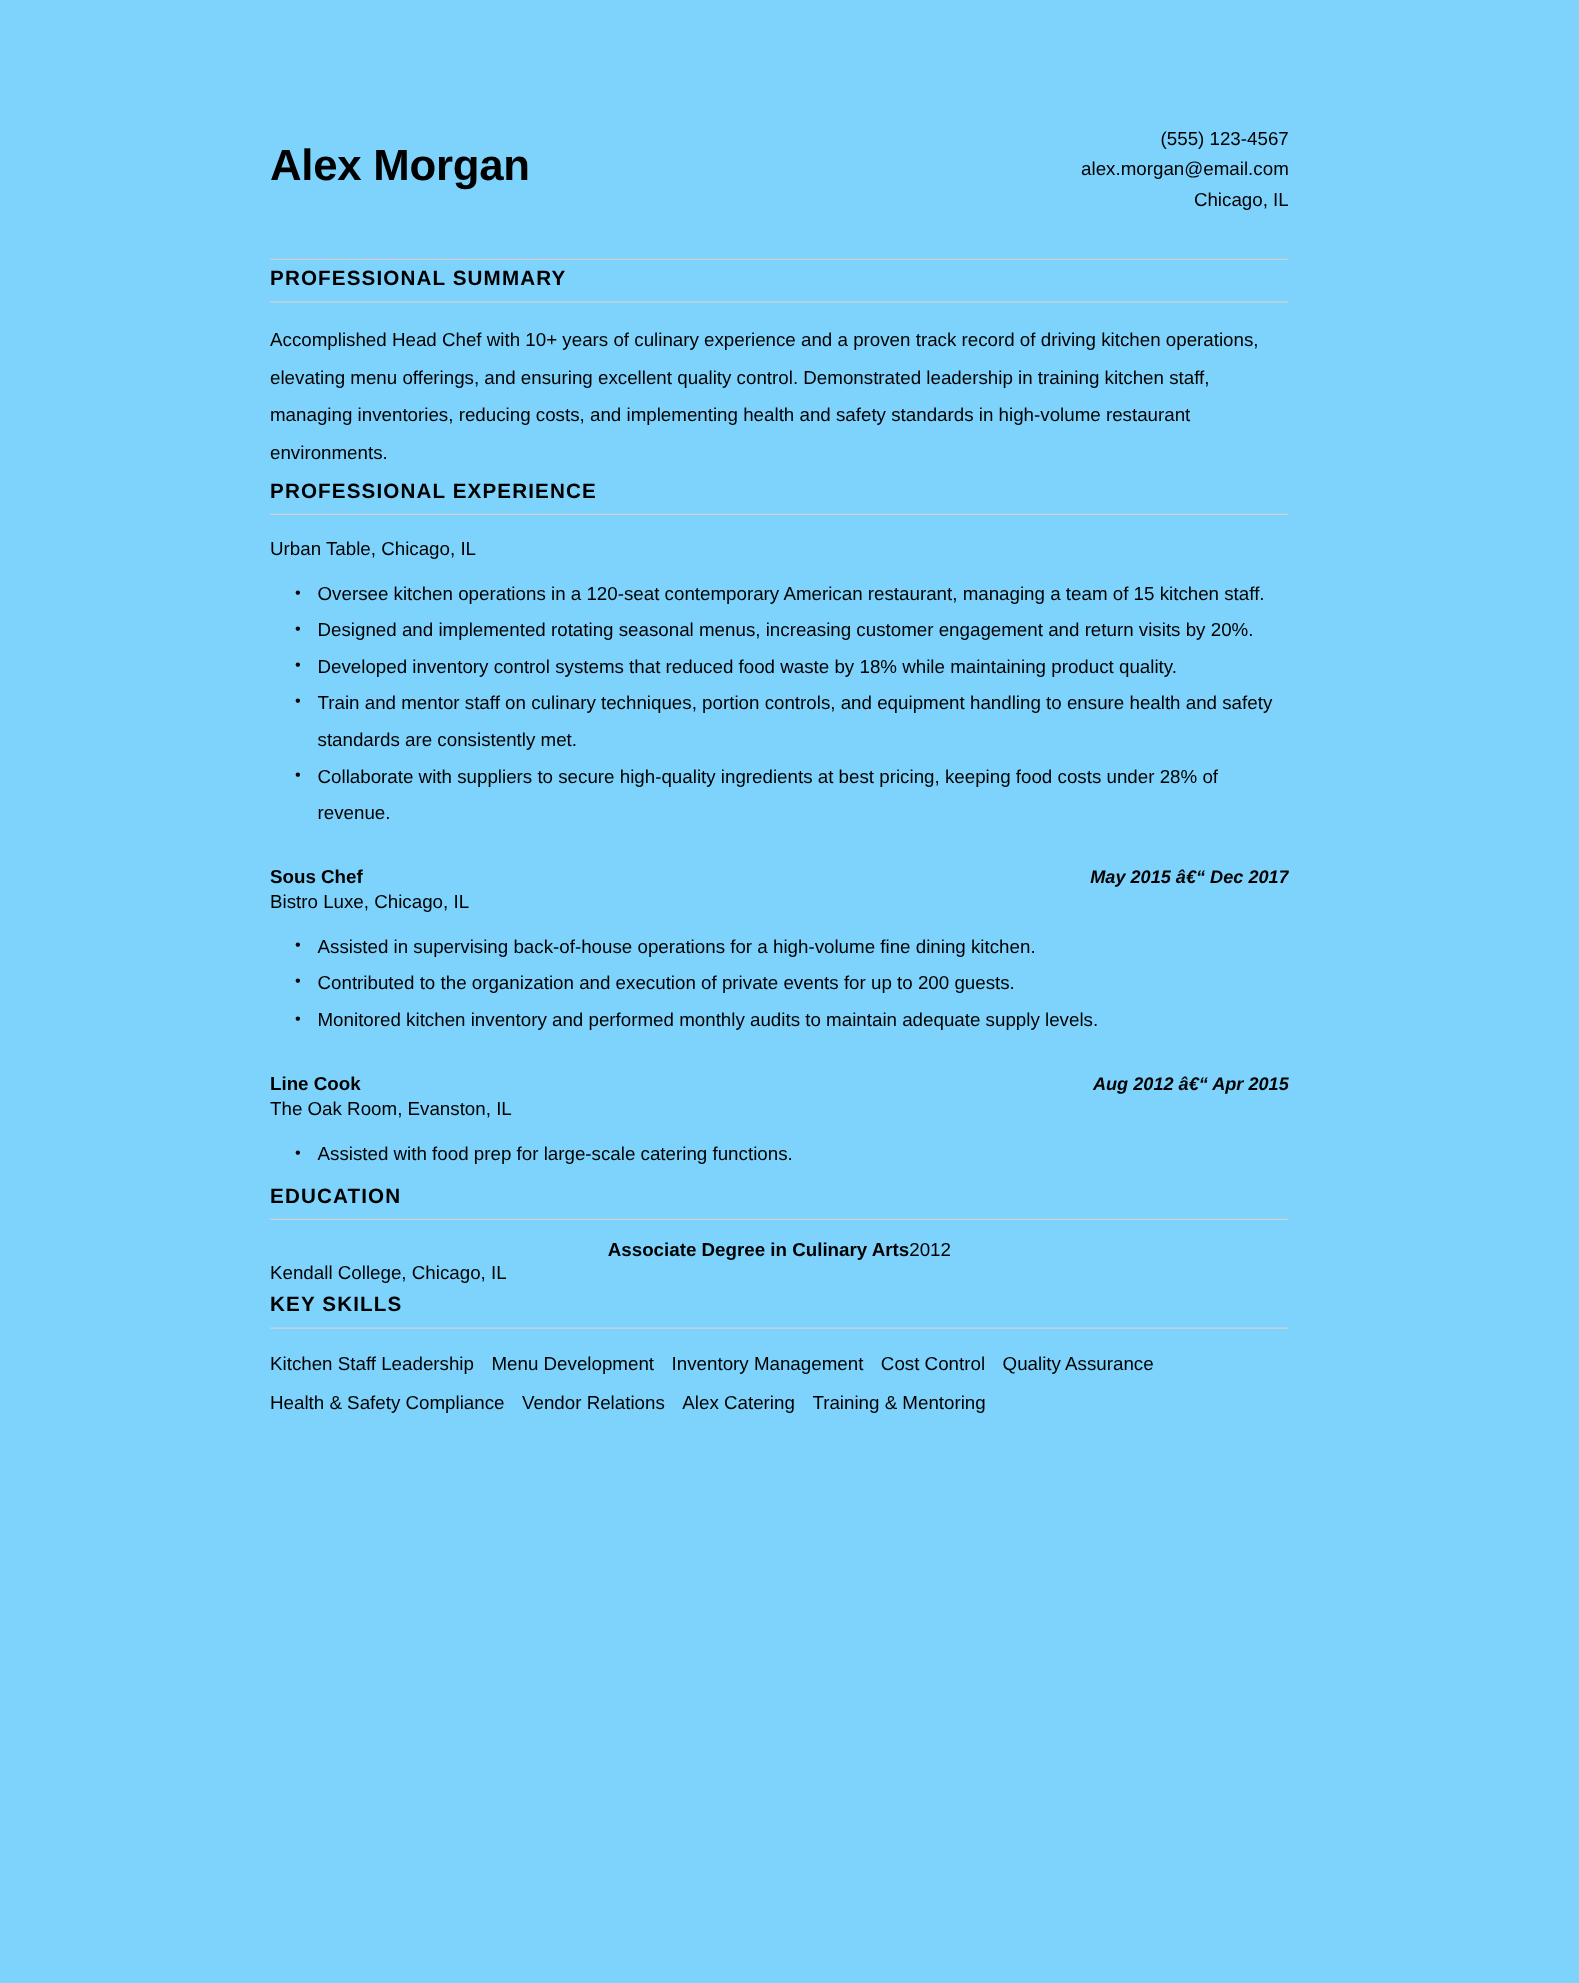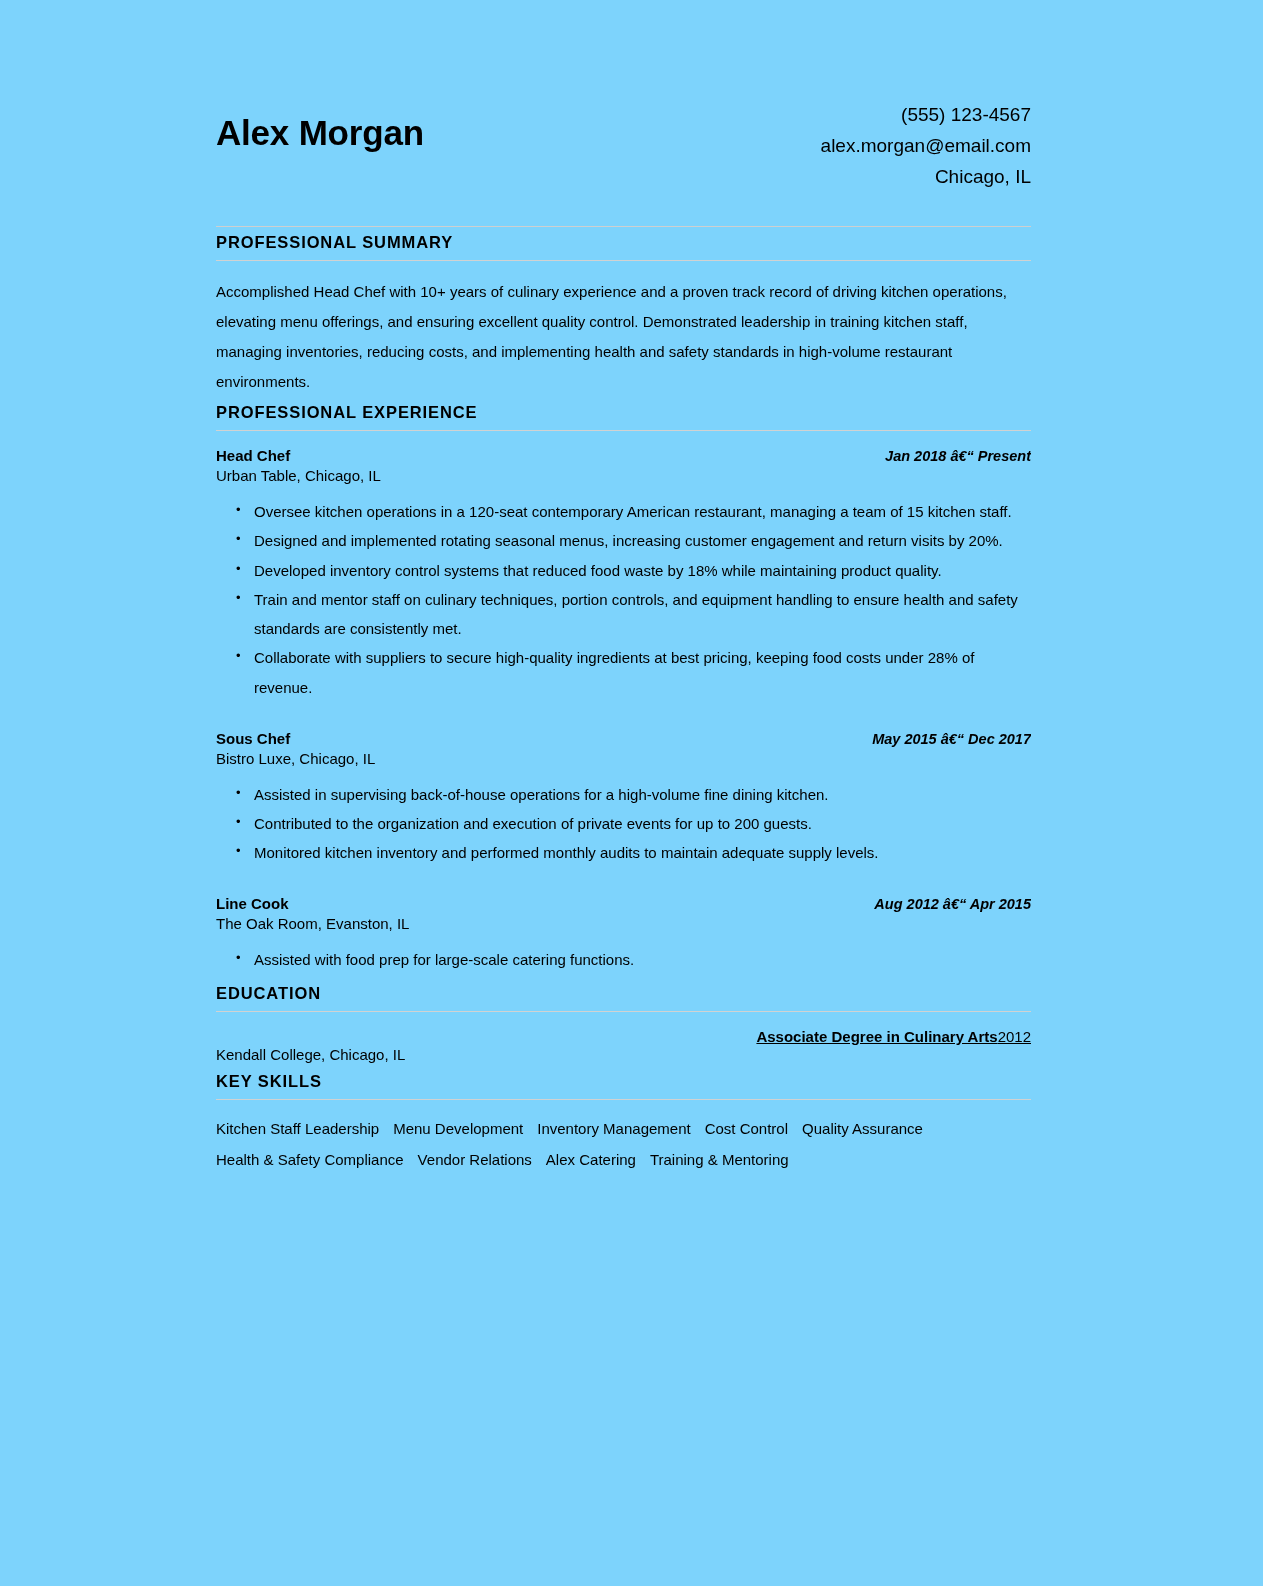--- a/index.html
+++ b/index.html
@@ -40,21 +40,21 @@
   .name {
     font-size: 35px;
     font-weight: bold;
     letter-spacing: -0.2px;
     line-height: 1.1;
     margin-top: 18px;
     white-space: nowrap;
   }
   .contact {
     text-align: right;
-    font-size: 19px;
+    font-size: 15px;
     line-height: 1.62;
     padding-top: 4px;
   }
   .contact div { white-space: nowrap; }
 
   .header-rule {
     border-top: 1px solid #cfcfcf;
     margin-top: 34px;
   }
 
@@ -116,22 +116,21 @@
     position: absolute;
     left: -16px;
     top: 0;
     font-size: 13px;
   }
 
   
   .edu-head {
     display: flex;
     align-items: baseline;
-    justify-content: flex-end;
-    text-decoration: underline;
+    justify-content: center;
   }
   .edu-degree {
     font-size: 15px;
     font-weight: bold;
   }
   .edu-year {
     font-size: 15px;
     white-space: nowrap;
   }
   .edu-school {
@@ -173,24 +172,20 @@
       <div class="section-title">PROFESSIONAL SUMMARY</div>
       <div class="section-rule"></div>
       <div class="summary">Accomplished Head Chef with 10+ years of culinary experience and a proven track record of driving kitchen operations, elevating menu offerings, and ensuring excellent quality control. Demonstrated leadership in training kitchen staff, managing inventories, reducing costs, and implementing health and safety standards in high-volume restaurant environments.</div>
     </div>
 
     <div class="section">
       <div class="section-title">PROFESSIONAL EXPERIENCE</div>
       <div class="section-rule"></div>
 
       <div class="job">
-        <div class="job-head">
-          <div class="job-title">Head Chef</div>
-          <div class="job-dates">Jan 2018 â€“ Present</div>
-        </div>
         <div class="job-org">Urban Table, Chicago, IL</div>
         <ul class="bullets">
           <li>Oversee kitchen operations in a 120-seat contemporary American restaurant, managing a team of 15 kitchen staff.</li>
           <li>Designed and implemented rotating seasonal menus, increasing customer engagement and return visits by 20%.</li>
           <li>Developed inventory control systems that reduced food waste by 18% while maintaining product quality.</li>
           <li>Train and mentor staff on culinary techniques, portion controls, and equipment handling to ensure health and safety standards are consistently met.</li>
           <li>Collaborate with suppliers to secure high-quality ingredients at best pricing, keeping food costs under 28% of revenue.</li>
         </ul>
       </div>
 

